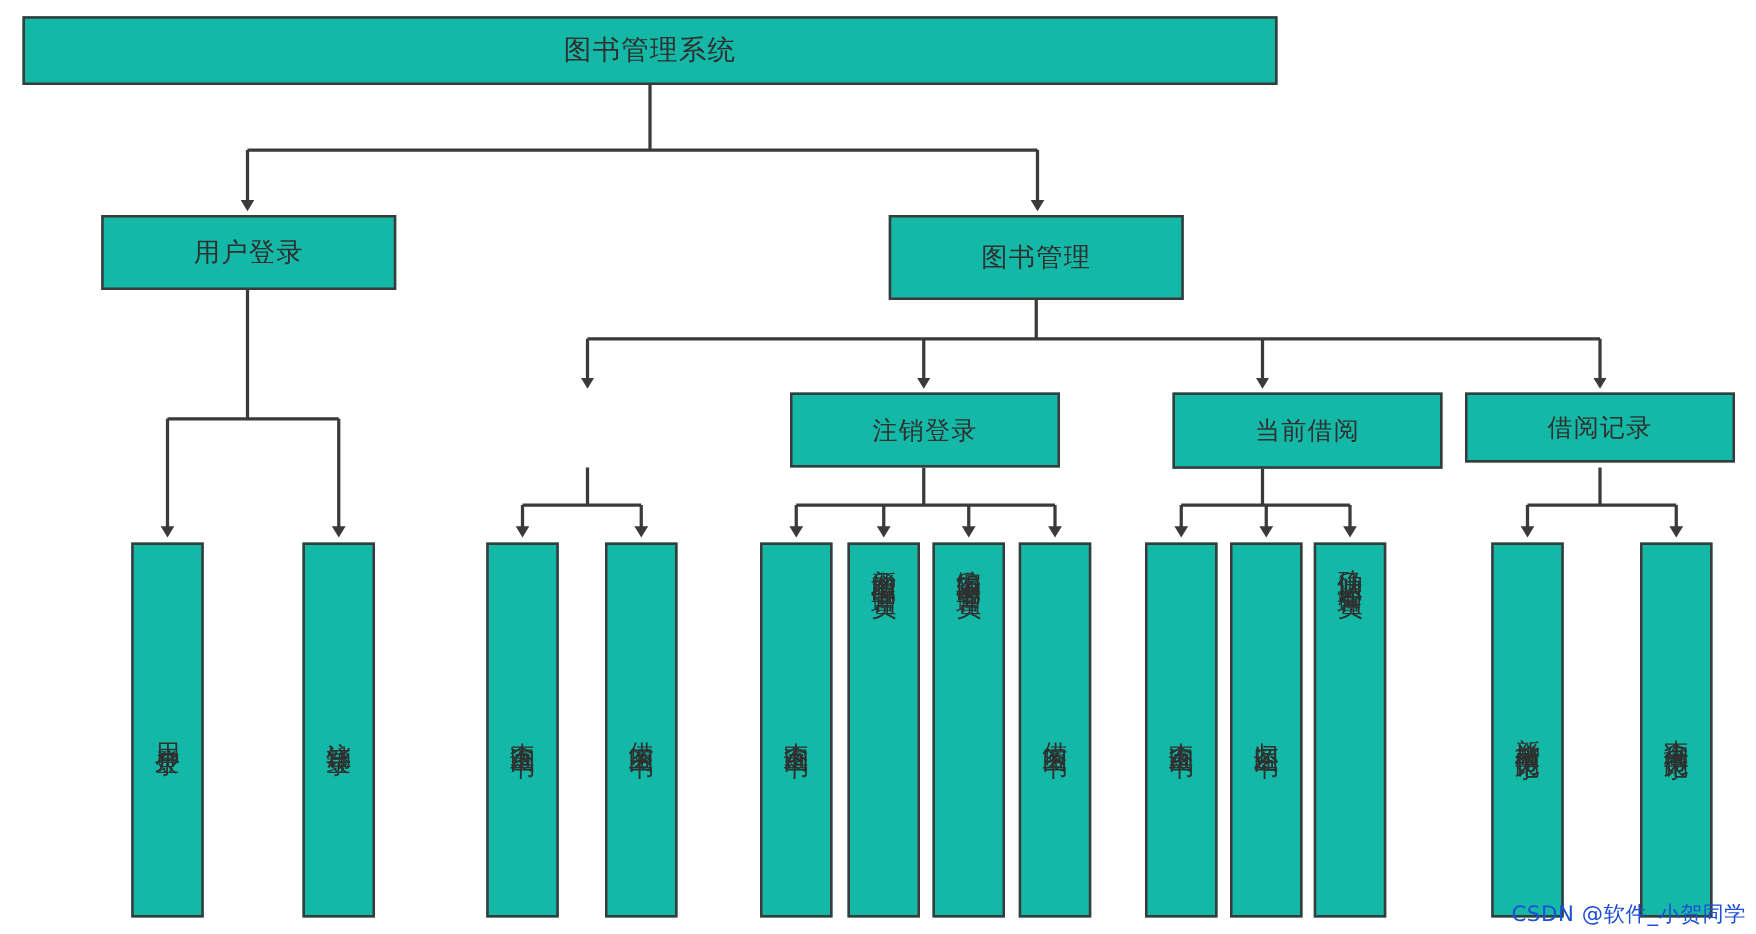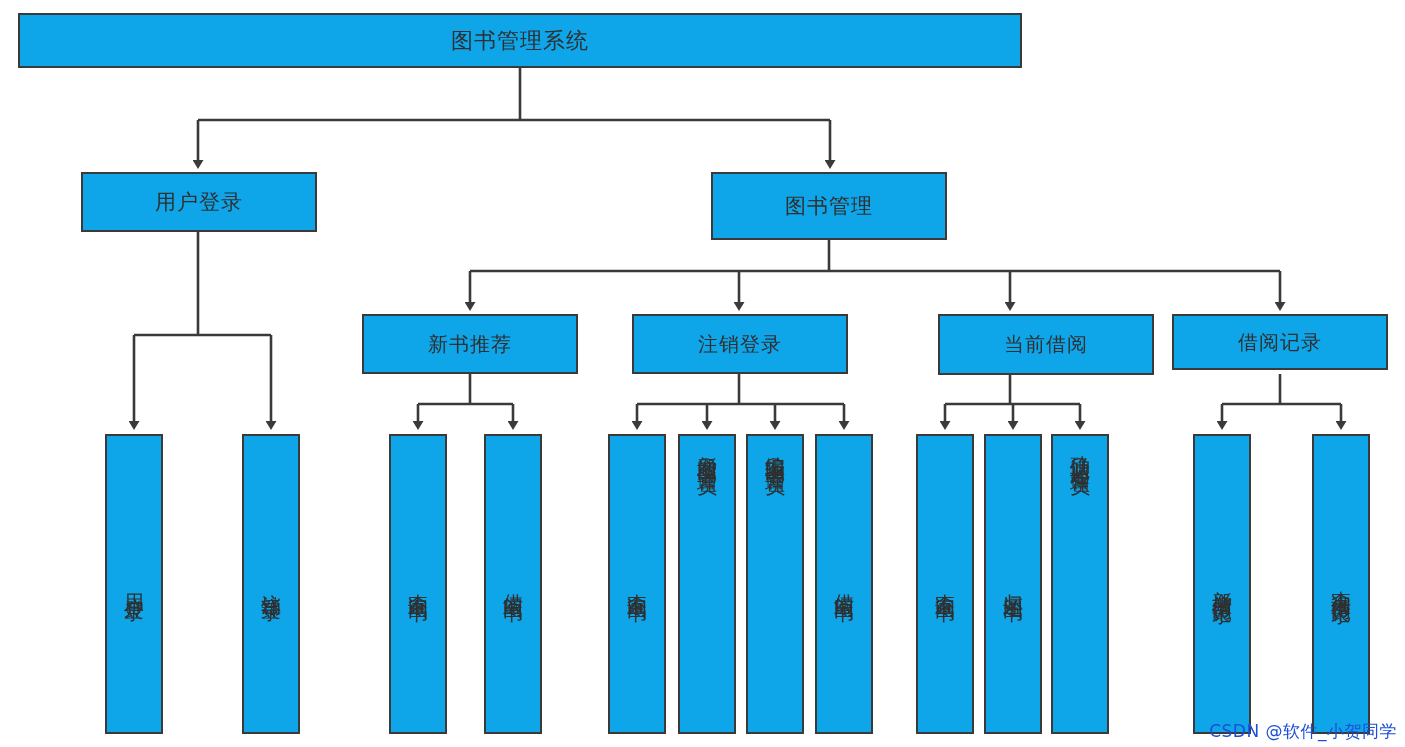--- a/index.html
+++ b/index.html
@@ -18,21 +18,21 @@
   }
   svg#wires{
     position:absolute;
     left:0; top:0;
     width:1405px; height:747px;
     pointer-events:none;
   }
   .node{
     position:absolute;
     box-sizing:border-box;
-    background:#0ea5e9;
+    background:#14b8a6;
     border:2px solid #3a3a3a;
     display:flex;
     align-items:center;
     justify-content:center;
     text-align:left;
   }
   .node .lbl{
     font-size:21px;
     line-height:1.15;
     letter-spacing:1px;
@@ -133,23 +133,20 @@
   </div>
 
   <div class="node level2" style="left:81px; top:172px; width:236px; height:60px;">
     <span class="lbl">用户登录</span>
   </div>
 
   <div class="node level2" style="left:711px; top:172px; width:236px; height:68px;">
     <span class="lbl">图书管理</span>
   </div>
 
-  <div class="node level3" style="left:362px; top:314px; width:216px; height:60px;">
-    <span class="lbl">新书推荐</span>
-  </div>
 
   <div class="node level3" style="left:632px; top:314px; width:216px; height:60px;">
     <span class="lbl">注销登录</span>
   </div>
 
   <div class="node level3" style="left:902px; top:314px; width:216px; height:61px;margin-left:36px;">
     <span class="lbl">当前借阅</span>
   </div>
 
   <div class="node level3" style="left:1172px; top:314px; width:216px; height:56px;">

